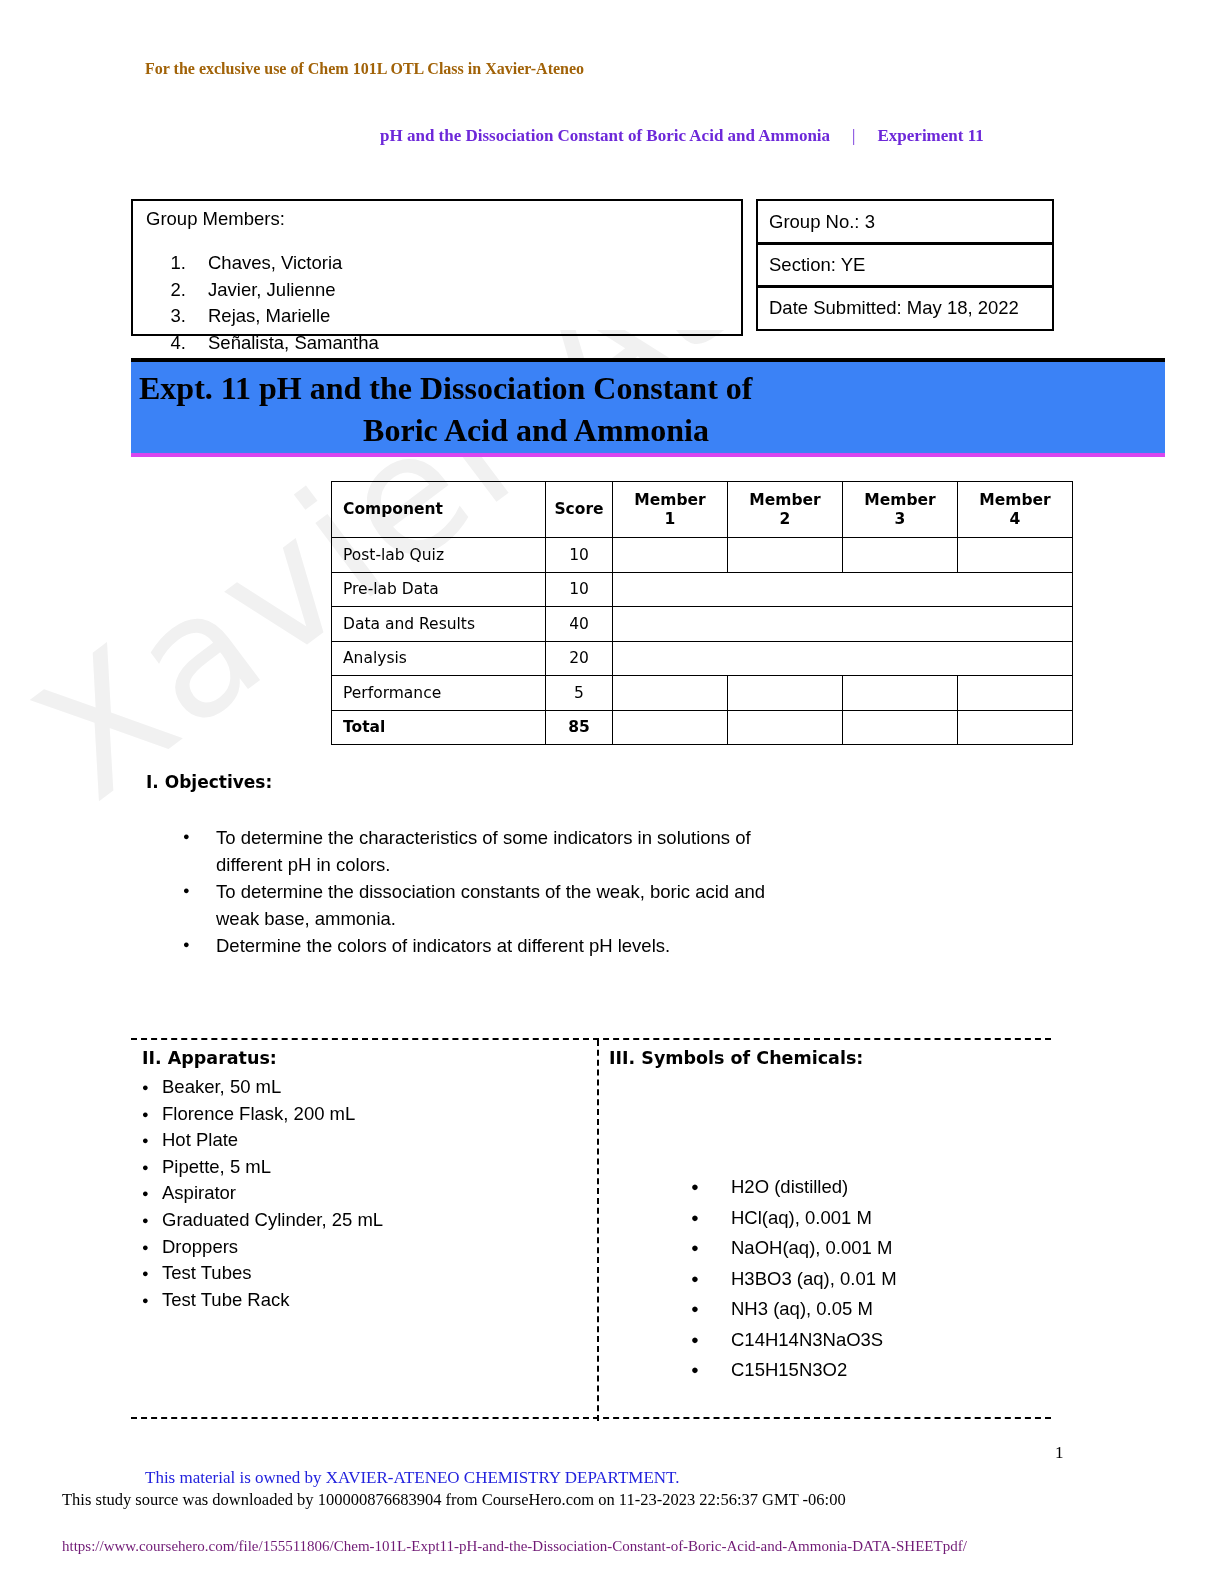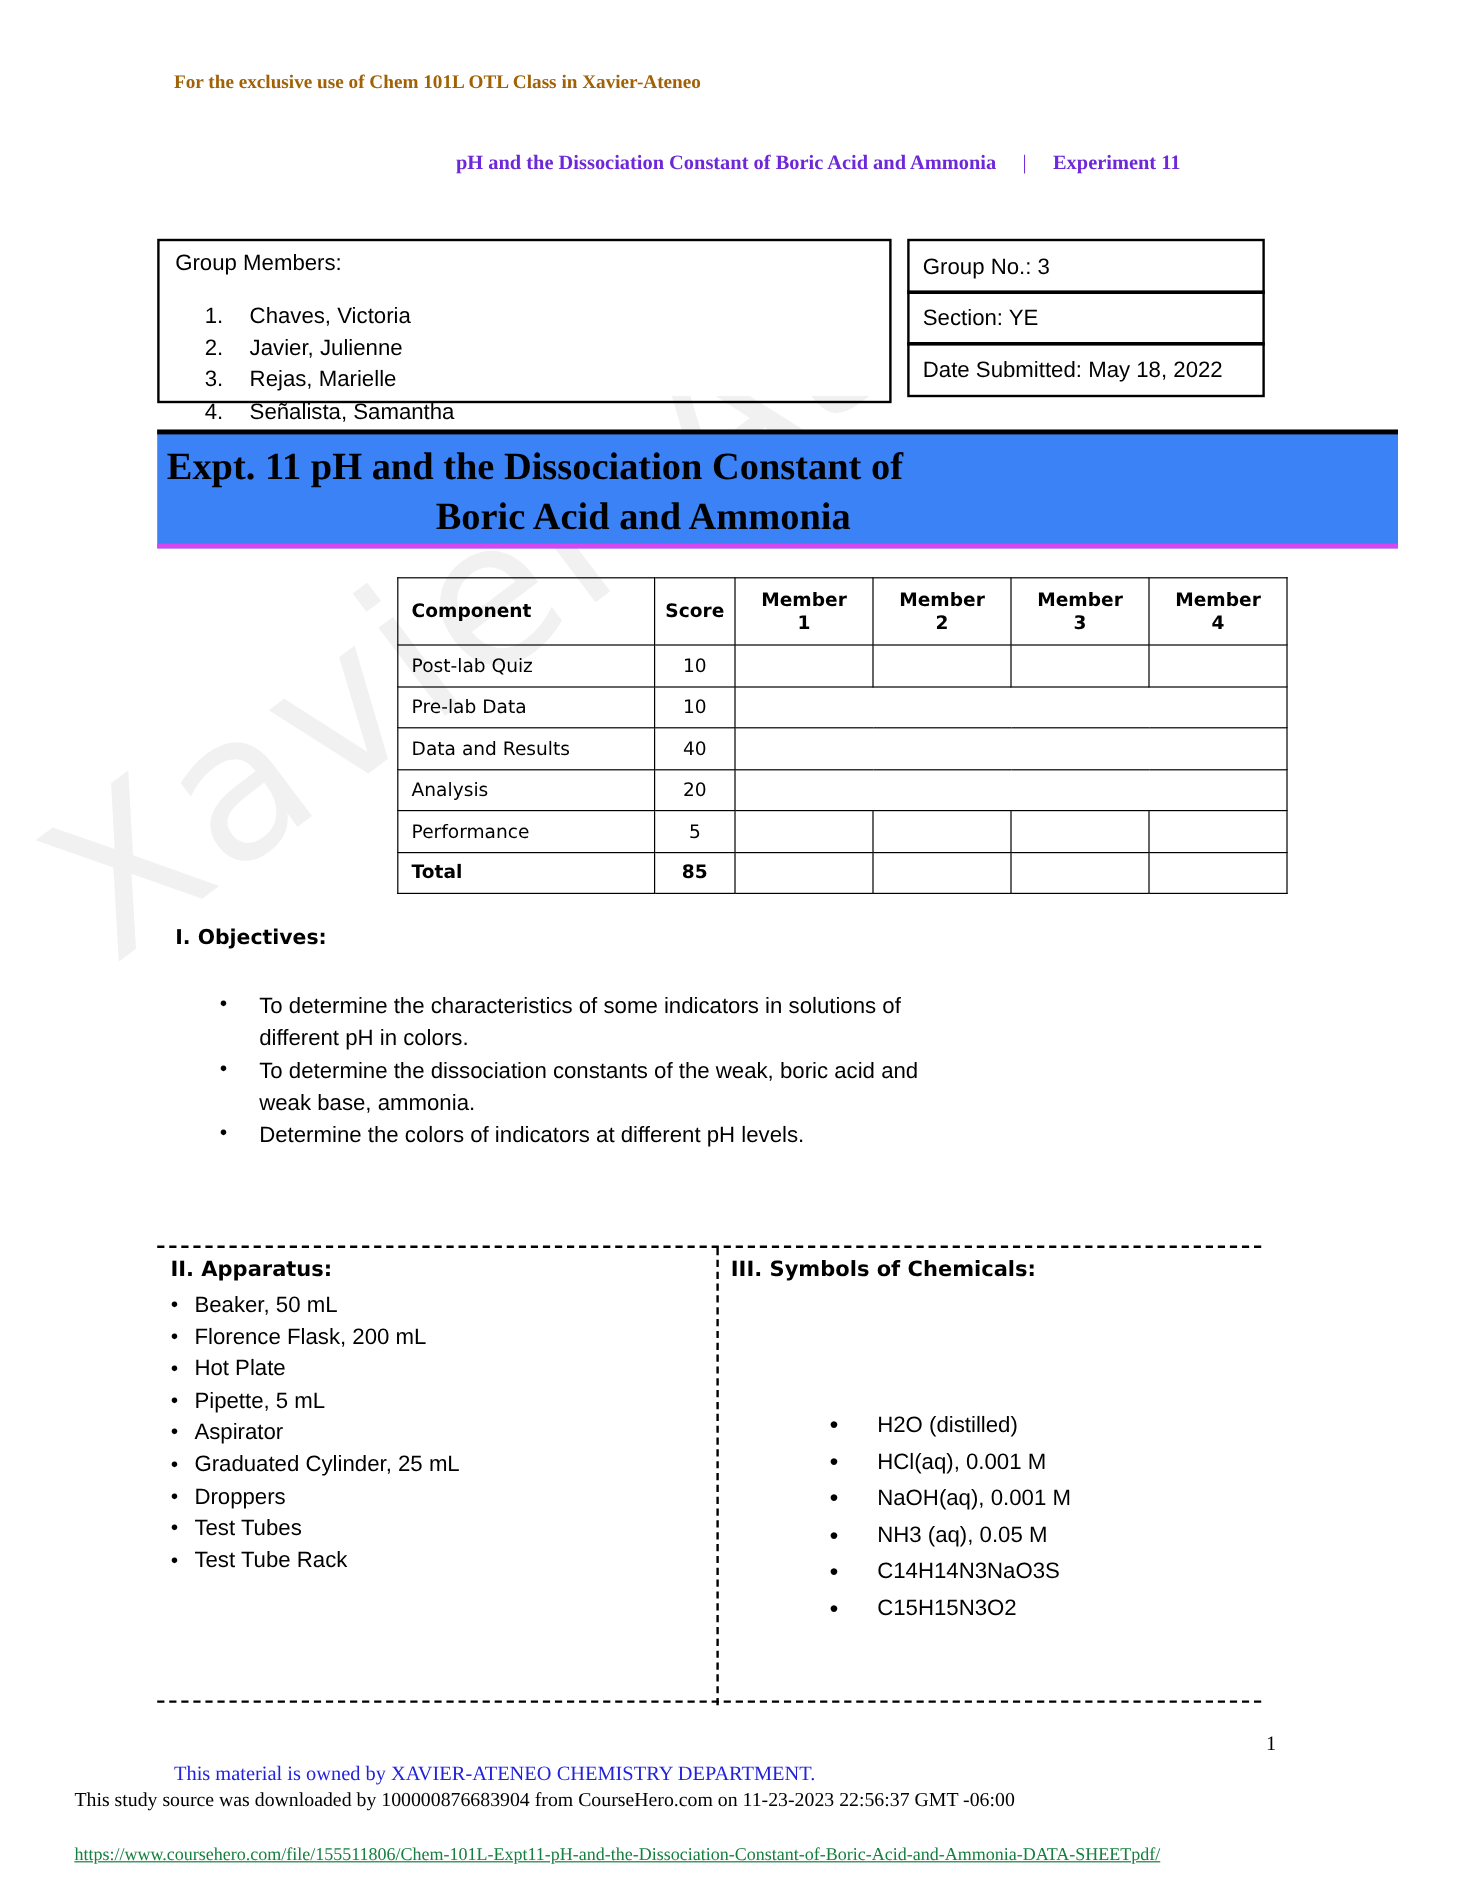--- a/index.html
+++ b/index.html
@@ -332,23 +332,22 @@
     font-size: 16.5px;
     color: #000;
     white-space: nowrap;
   }
   .source-url {
     position: absolute;
     left: 62px;
     top: 1538px;
     font-family: "Liberation Serif", serif;
     font-size: 15px;
-    color: #15803d;
-    white-space: nowrap;
-    text-decoration: underline;
+    color: #701a75;
+    white-space: nowrap;
   }
 </style>
 </head>
 <body>
 
 <div id="watermark">
   <span>Xavier Ateneo</span>
 </div>
 
 <div id="page">
@@ -478,20 +477,21 @@
           <li>Test Tube Rack</li>
         </ul>
     </div>
 
     <div class="chemicals">
       <div class="sec-head">III. Symbols of Chemicals:</div>
       <ul>
           <li>H2O (distilled)</li>
           <li>HCl(aq), 0.001 M</li>
           <li>NaOH(aq), 0.001 M</li>
+          <li>H3BO3 (aq), 0.01 M</li>
           <li>NH3 (aq), 0.05 M</li>
           <li>C14H14N3NaO3S</li>
           <li>C15H15N3O2</li>
         </ul>
     </div>
   </div>
 
   <div class="page-number">1</div>
   <div class="owner-note">This material is owned by XAVIER-ATENEO CHEMISTRY DEPARTMENT.</div>
   <div class="download-note">This study source was downloaded by 100000876683904 from CourseHero.com on 11-23-2023 22:56:37 GMT -06:00</div>

